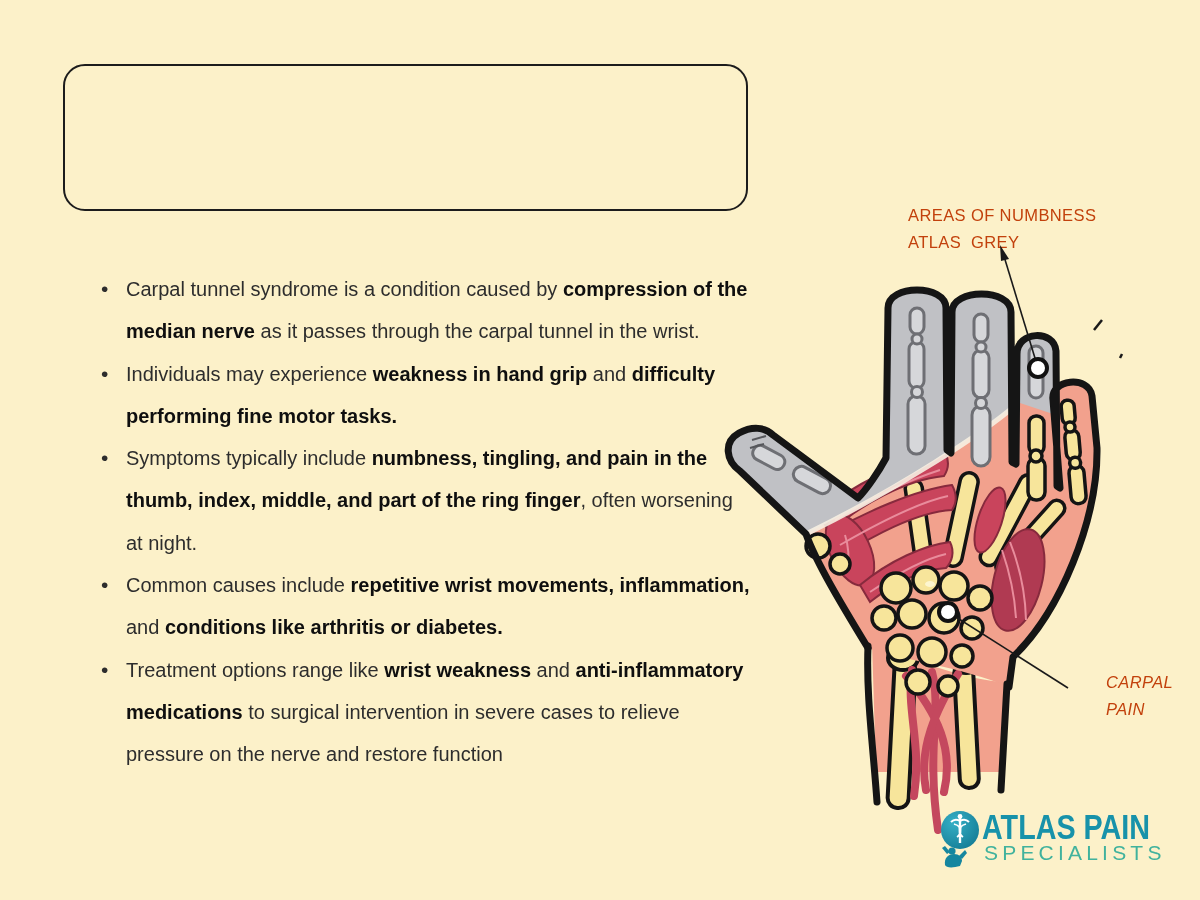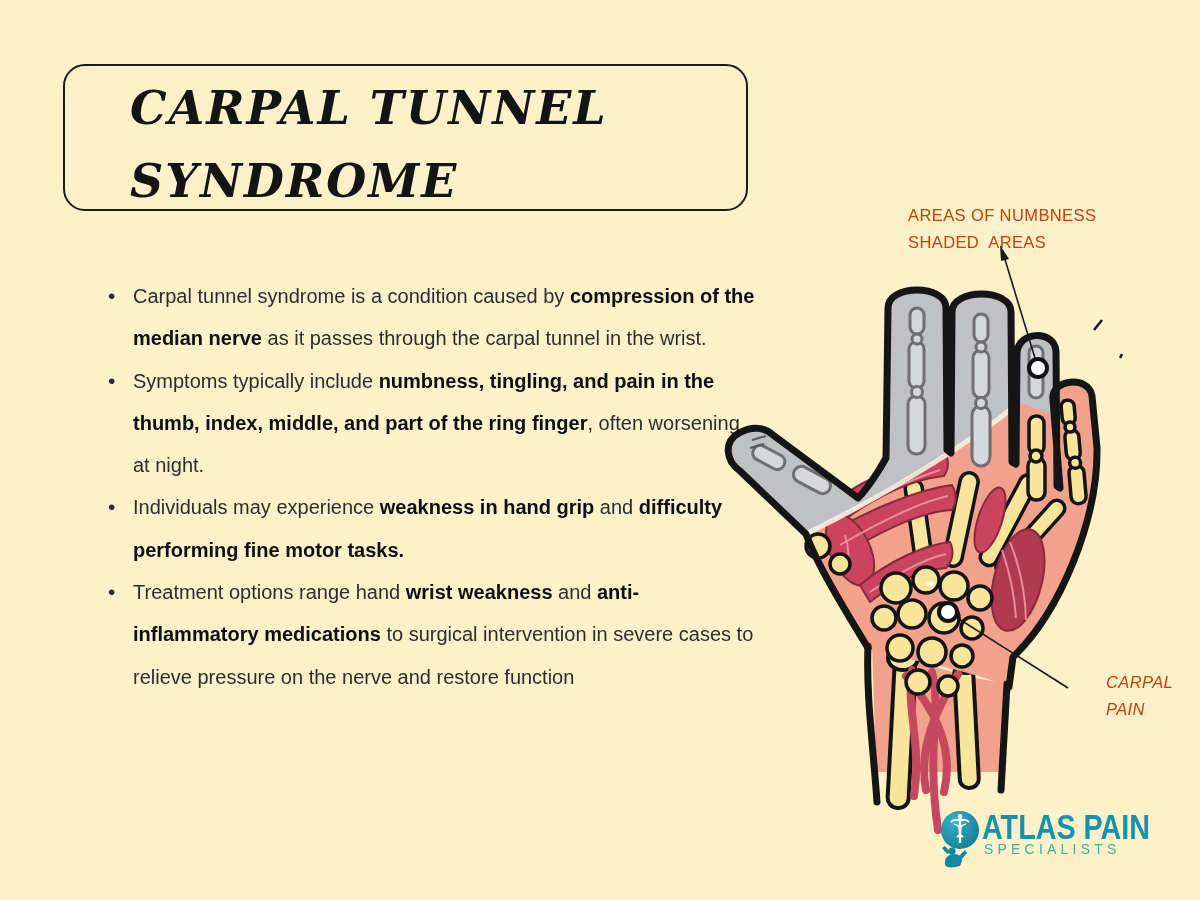--- a/index.html
+++ b/index.html
@@ -14,21 +14,21 @@
     border:2.5px solid #1c1c1c; border-radius:22px;
   }
   .title-text{
     position:absolute; left:130px; top:72px; width:620px;
     font-family:"DejaVu Serif", serif; font-weight:bold; font-style:italic;
     font-size:46px; line-height:73px; letter-spacing:2px; color:#141414;
   }
   
   .bullets{
     position:absolute; left:89px; top:258px; width:652px;
-    margin:17px; padding:0; list-style:none;
+    margin:10px; padding:0; list-style:none;
     font-size:20px; line-height:42.3px; color:#2d2d2d;
   }
   .bullets li{ position:relative; padding-left:27px; }
   .bullets li::before{
     content:"\2022"; position:absolute; left:2px; top:0px;
     font-size:21px; color:#2d2d2d;
   }
   .bullets .b{ font-weight:bold; color:#0f0f0f; }
   
   .anno{
@@ -42,42 +42,39 @@
   
   .logo{ position:absolute; left:937px; top:806px; width:230px; height:70px; }
   .logo-icon{ position:absolute; left:0; top:3px; }
   .logo-title{
     position:absolute; left:45px; top:1px;
     font-weight:bold; font-size:35px; letter-spacing:0px; color:#1792AA;
     transform:scaleX(0.82); transform-origin:left top; white-space:nowrap;
   }
   .logo-sub{
     position:absolute; left:47px; top:35px;
-    font-size:14px; letter-spacing:4.2px; color:#40B29D; white-space:nowrap;
+    font-size:21px; letter-spacing:4.2px; color:#40B29D; white-space:nowrap;
   }
 </style>
 </head>
 <body>
 
 <div class="page">
 
   <div class="title-box"></div>
-  <div class="title-text">
-    <div>CARPAL TUNNEL</div>
-    <div>SYNDROME</div>
-  </div>
 
   <ul class="bullets">
       <li><span>Carpal tunnel syndrome is a condition caused by </span><span class="b">compression of the median nerve</span><span> as it passes through the carpal tunnel in the wrist.</span></li>
+      <li><span>Individuals may experience </span><span class="b">weakness in hand grip</span><span> and </span><span class="b">difficulty performing fine motor tasks.</span></li>
       <li><span>Symptoms typically include </span><span class="b">numbness, tingling, and pain in the thumb, index, middle, and part of the ring finger</span><span>, often worsening at night.</span></li>
-      <li><span>Individuals may experience </span><span class="b">weakness in hand grip</span><span> and </span><span class="b">difficulty performing fine motor tasks.</span></li>
-      <li><span>Treatment options range hand </span><span class="b">wrist weakness</span><span> and </span><span class="b">anti-inflammatory medications</span><span> to surgical intervention in severe cases to relieve pressure on the nerve and restore function</span></li>
+      <li><span>Common causes include </span><span class="b">repetitive wrist movements, inflammation,</span><span> and </span><span class="b">conditions like arthritis or diabetes.</span></li>
+      <li><span>Treatment options range like </span><span class="b">wrist weakness</span><span> and </span><span class="b">anti-inflammatory medications</span><span> to surgical intervention in severe cases to relieve pressure on the nerve and restore function</span></li>
     </ul>
 
-  <div class="anno anno-numbness"><span>AREAS OF NUMBNESS</span><br><span>SHADED  AREAS</span></div>
+  <div class="anno anno-numbness"><span>AREAS OF NUMBNESS</span><br><span>ATLAS  GREY</span></div>
   <div class="anno anno-carpal"><span>CARPAL</span><br><span>PAIN</span></div>
 
   <svg class="hand-svg" viewBox="0 0 500 710">
 
     <path d="M172,452 L176,582 L302,582 L307,492 C272,492 212,470 172,452 Z" fill="#F2A18D"></path>
 
     <g>
       <rect x="191" y="470" width="21" height="148" rx="10" fill="#F7E59B" stroke="#141414" stroke-width="4" transform="rotate(3 201 544)"></rect>
       <ellipse cx="203" cy="468" rx="15" ry="12" fill="#F7E59B" stroke="#141414" stroke-width="4"></ellipse>
       <rect x="257" y="474" width="19" height="124" rx="9" fill="#F7E59B" stroke="#141414" stroke-width="4" transform="rotate(-3 266 536)"></rect>

